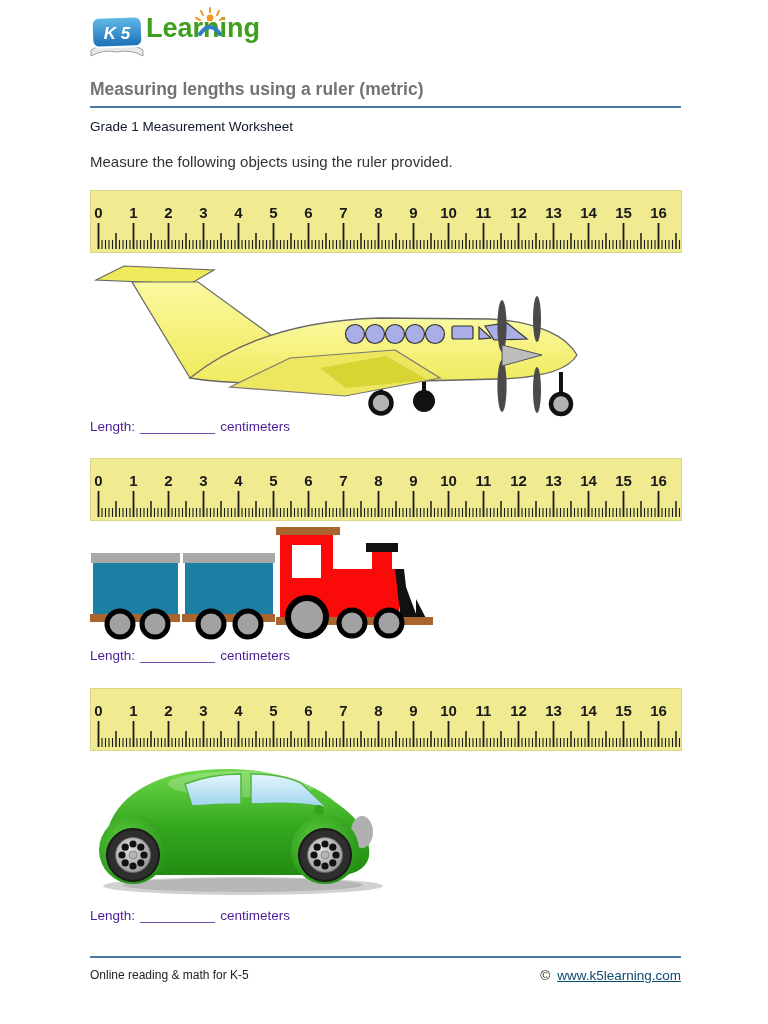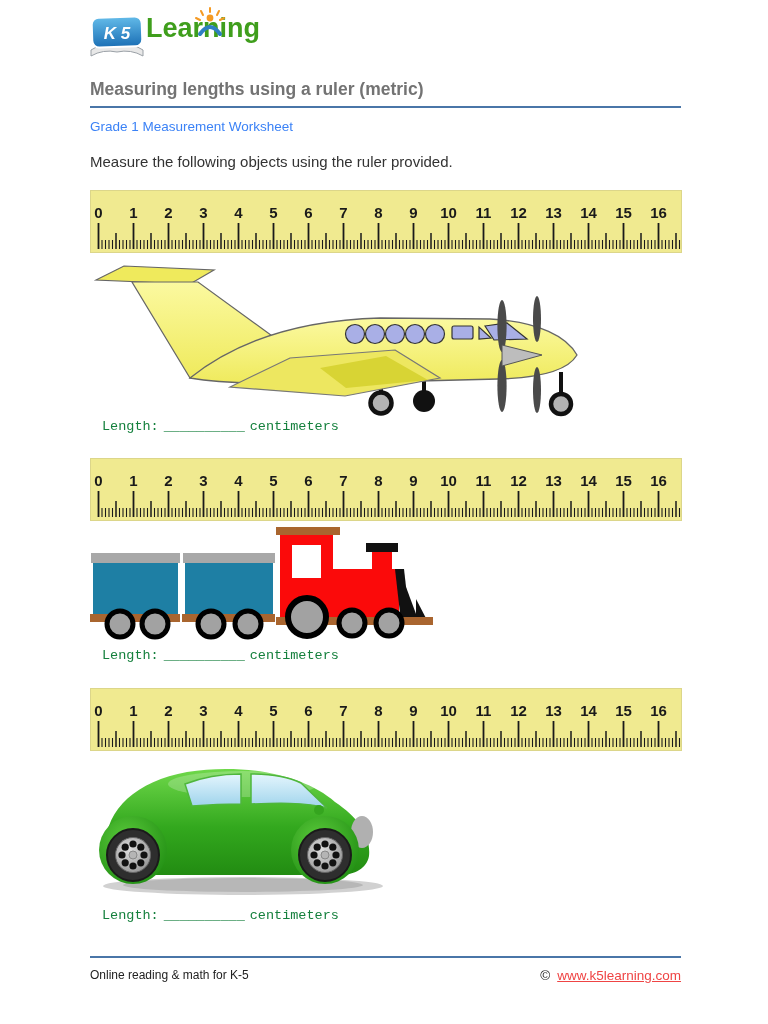--- a/index.html
+++ b/index.html
@@ -15,44 +15,44 @@
     position:absolute; left:58px; top:1px; font-size:27px; font-weight:bold;
     color:#3F9E1C; letter-spacing:0px;
   }
   .logo-figure { position:absolute; left:104px; top:-6px; }
   
   .title {
     position:absolute; left:90px; top:79px; width:592px;
     font-size:17.5px; font-weight:bold; color:#737373;
   }
   .title-rule { position:absolute; left:90px; top:106px; width:591px; height:2px; background:#4A76A8; }
-  .subtitle { position:absolute; left:90px; top:119px; font-size:13.5px; color:#3b82f6; }
+  .subtitle { position:absolute; left:90px; top:119px; font-size:13.5px; color:#0f172a; }
   .instruction { position:absolute; left:90px; top:153px; font-size:15px; color:#333; }
   
   .ruler {
     position:absolute; left:90px; width:592px; height:63px;
     background:#F0EA90; border:1px solid #DCD68A;
   }
   .ruler-1 { top:190px; } .ruler-2 { top:458px; } .ruler-3 { top:688px; }
   
   .obj { position:absolute; }
   .obj-plane { left:90px; top:256px; }
   .obj-train { left:90px; top:527px; }
   .obj-car   { left:93px; top:758px; }
   
-  .length-line { position:absolute; left:102px; font-size:13.5px; color:#15803d;font-family:Liberation Mono, monospace; }
+  .length-line { position:absolute; left:90px; font-size:13.5px; color:#4c1d95; }
   .length-1 { top:419px; } .length-2 { top:648px; } .length-3 { top:908px; }
   .len-label { margin-right:5px; }
   .len-unit  { margin-left:5px; }
   
   .footer-rule { position:absolute; left:90px; top:956px; width:591px; height:2px; background:#4A76A8; }
   .footer-left { position:absolute; left:90px; top:968px; font-size:12px; color:#222; }
   .footer-right { position:absolute; right:87px; top:968px; font-size:13.5px; color:#222; }
   .copyright { margin-right:7px; }
-  .footer-link { color:#ef4444; text-decoration:underline; cursor:pointer; }
+  .footer-link { color:#0c4a6e; text-decoration:underline; cursor:pointer; }
 </style>
 </head>
 <body>
 
 <div class="page">
 
   <div class="logo">
     <svg class="logo-book" width="58" height="46" viewBox="0 0 58 46">
       <defs>
         <linearGradient id="bookblue" x1="0" y1="0" x2="0" y2="1">

